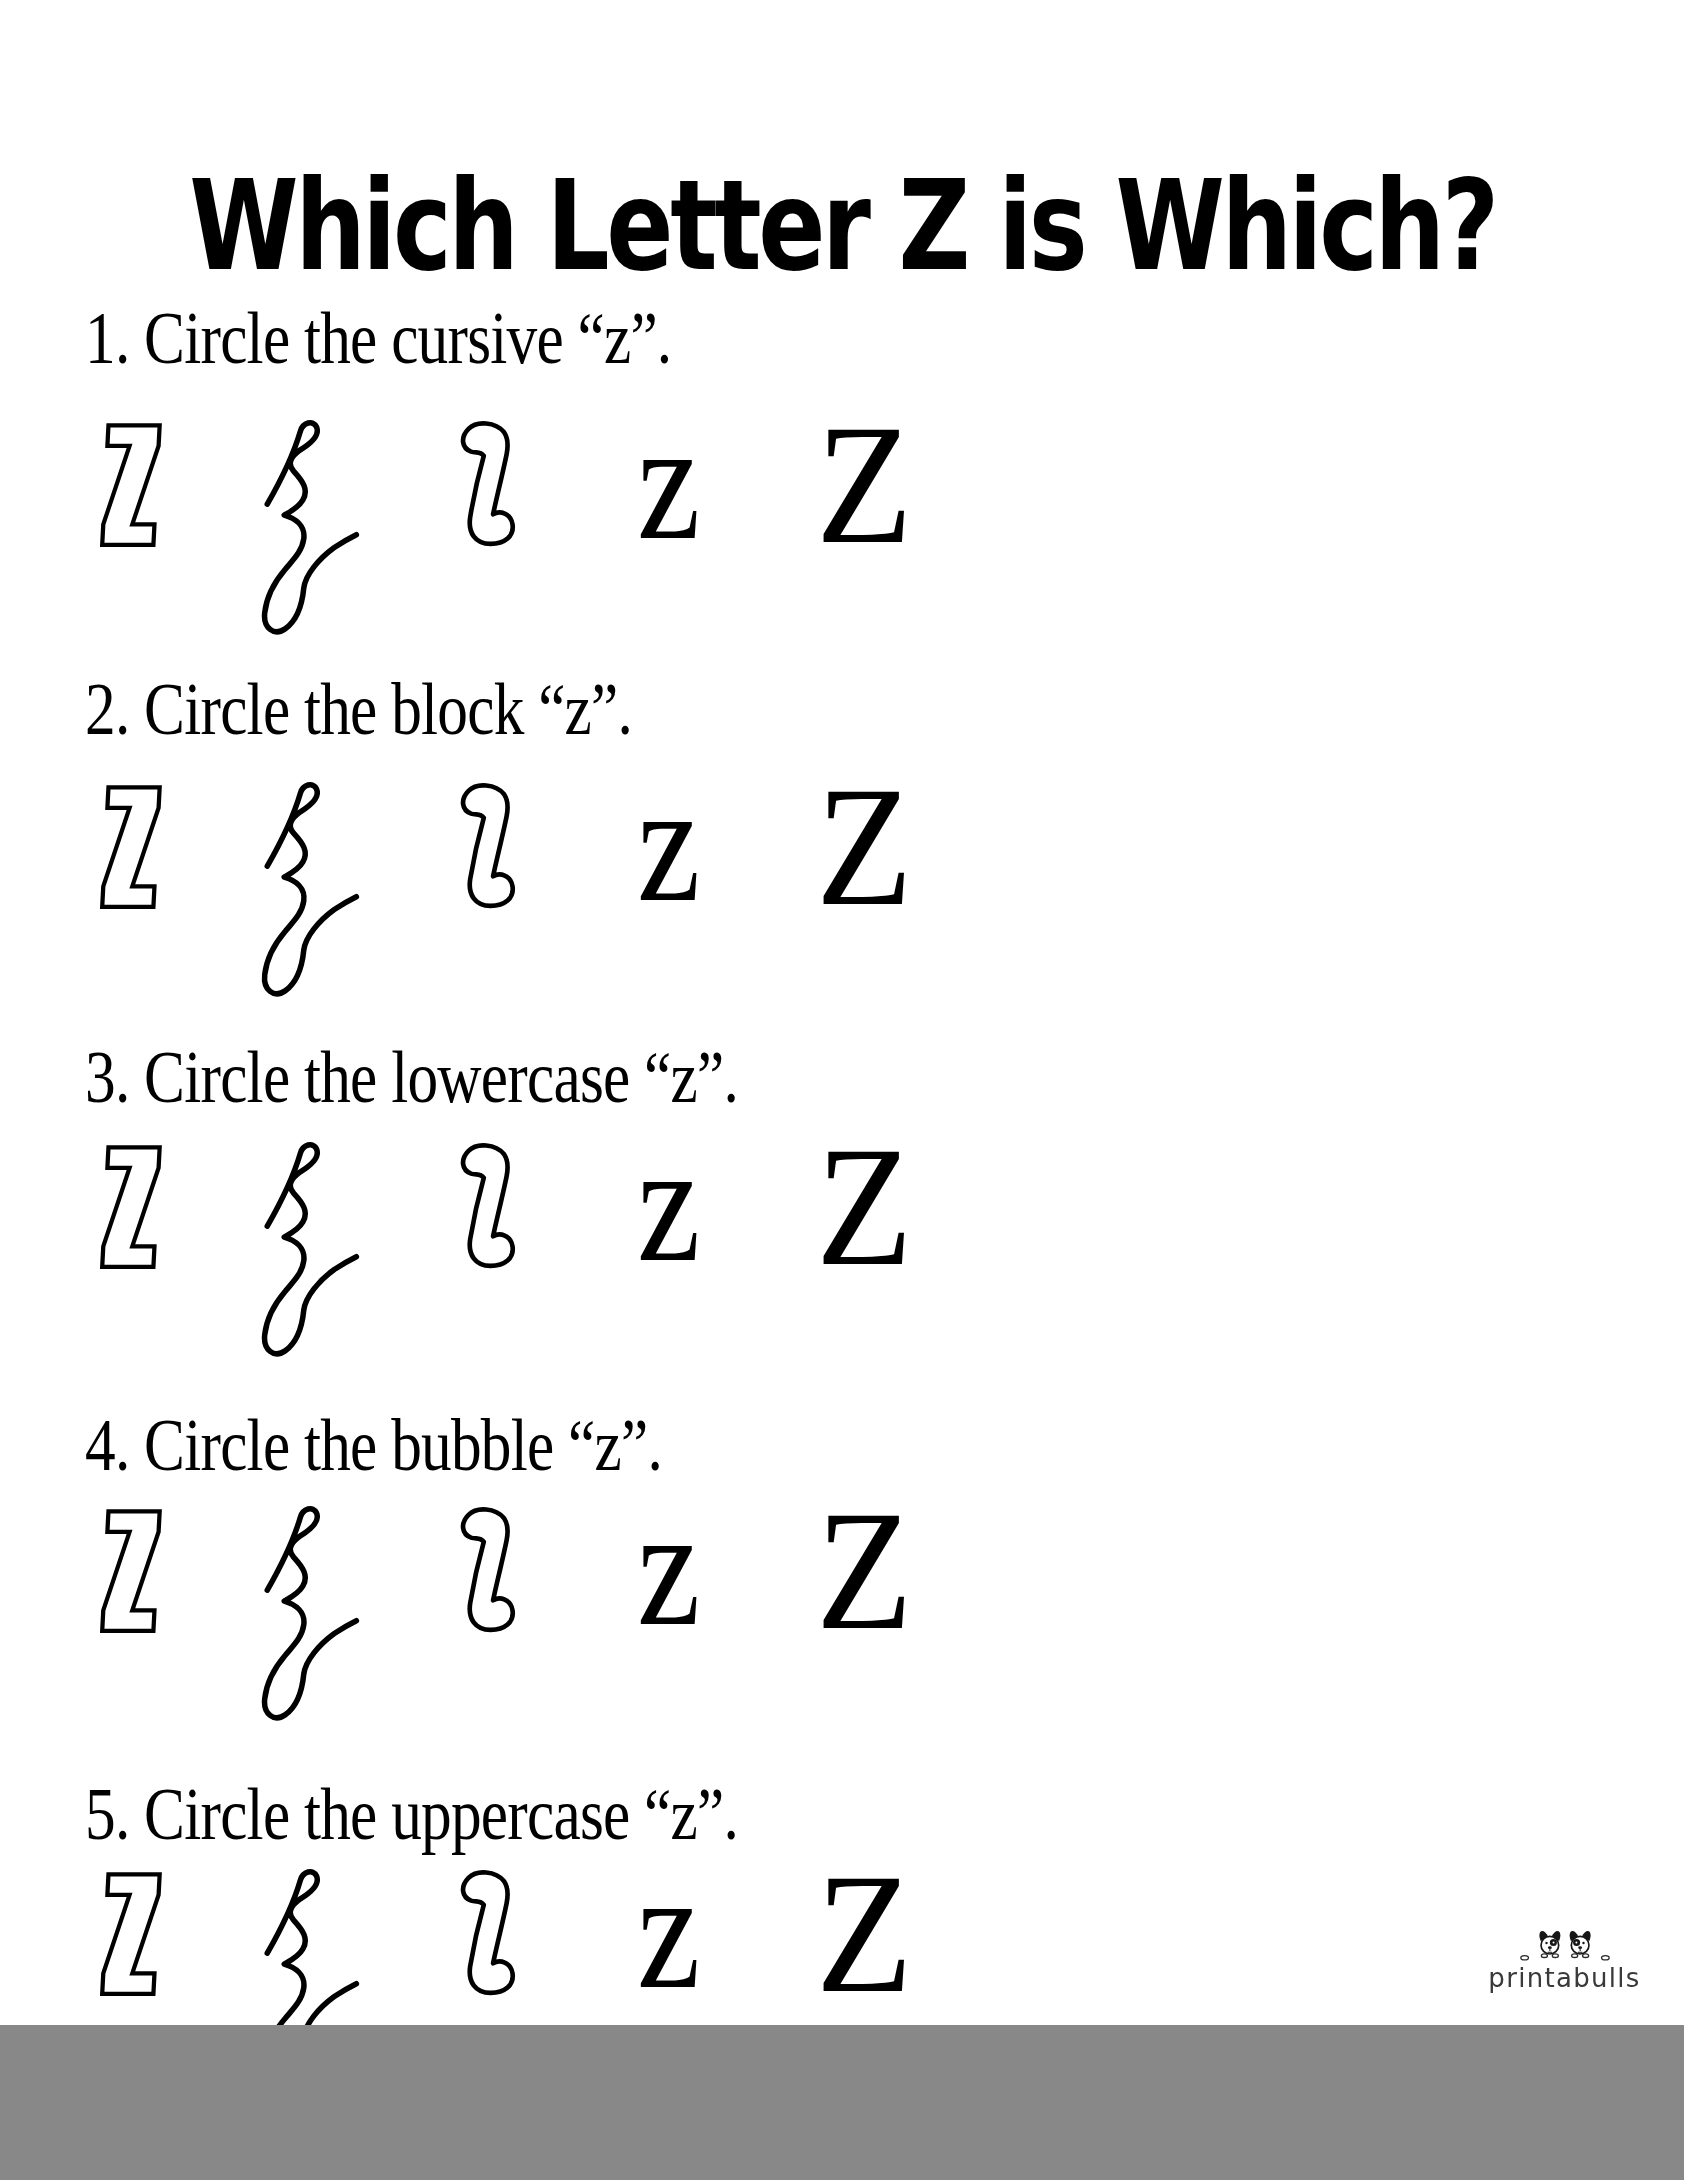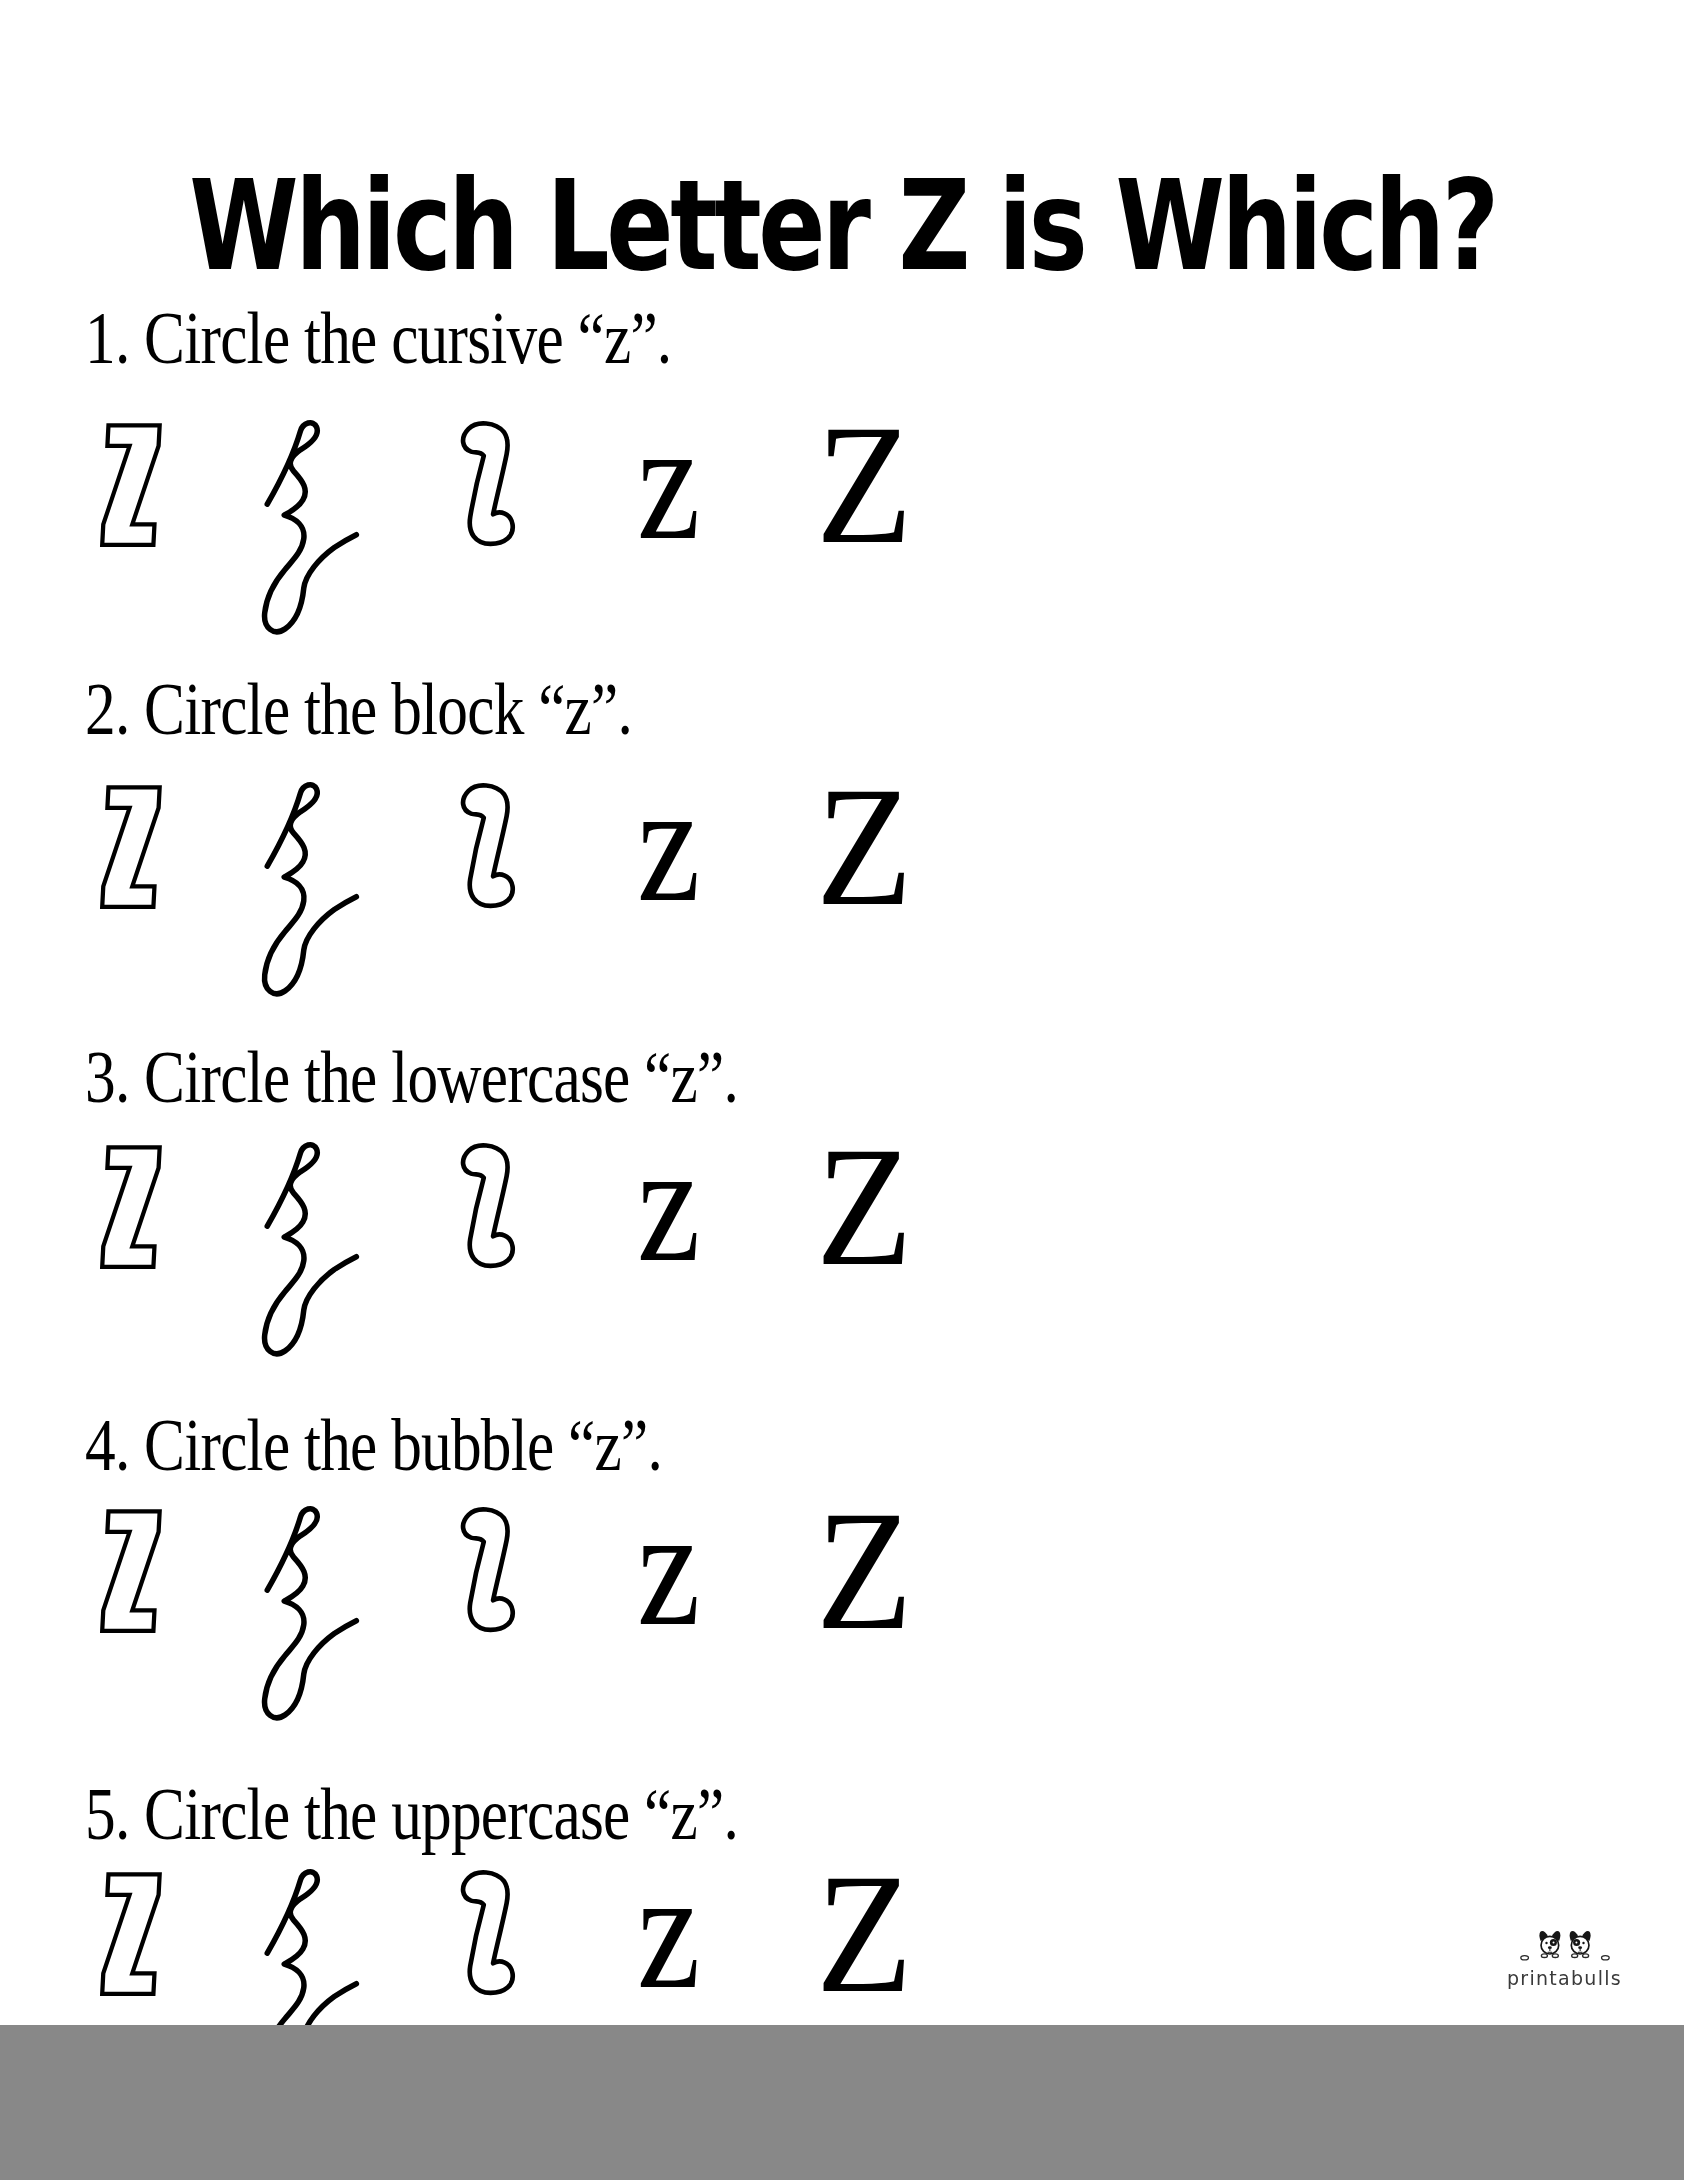--- a/index.html
+++ b/index.html
@@ -54,21 +54,21 @@
   }
   .logo{
     position:absolute;
     right:44px;bottom:36px;
     width:153px;
     text-align:center;
   }
   .logo svg{display:block;margin:0 auto;}
   .brand{
     font-family:"DejaVu Sans", sans-serif;
-    font-size:19px;
+    font-size:26px;
     letter-spacing:1.3px;
     color:#3a3a3a;
     line-height:22px;
   }
 </style>
 </head>
 <body>
 
 <div class="page">
 

